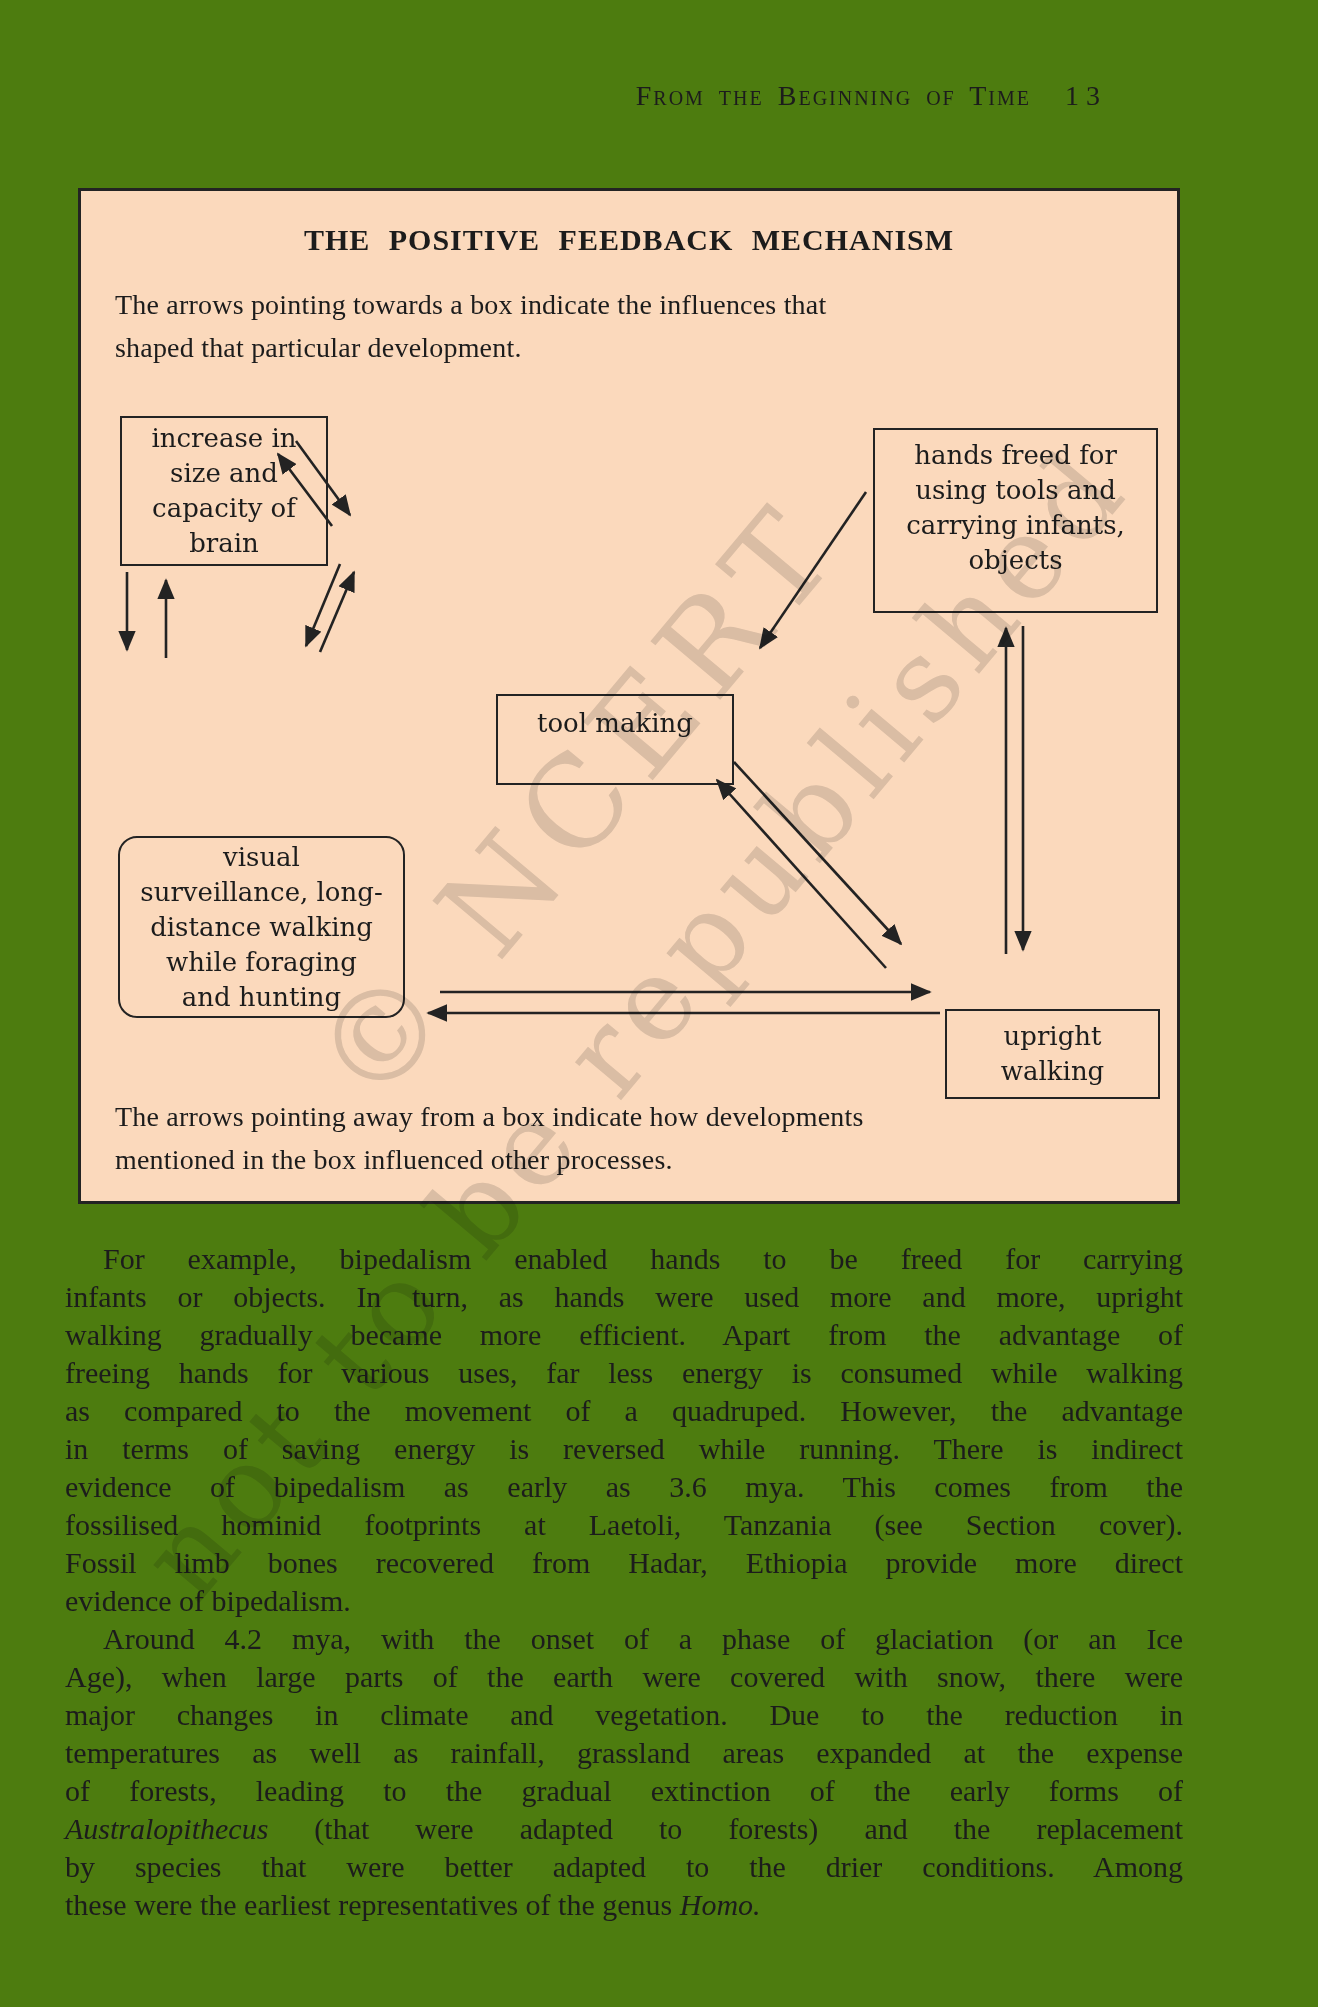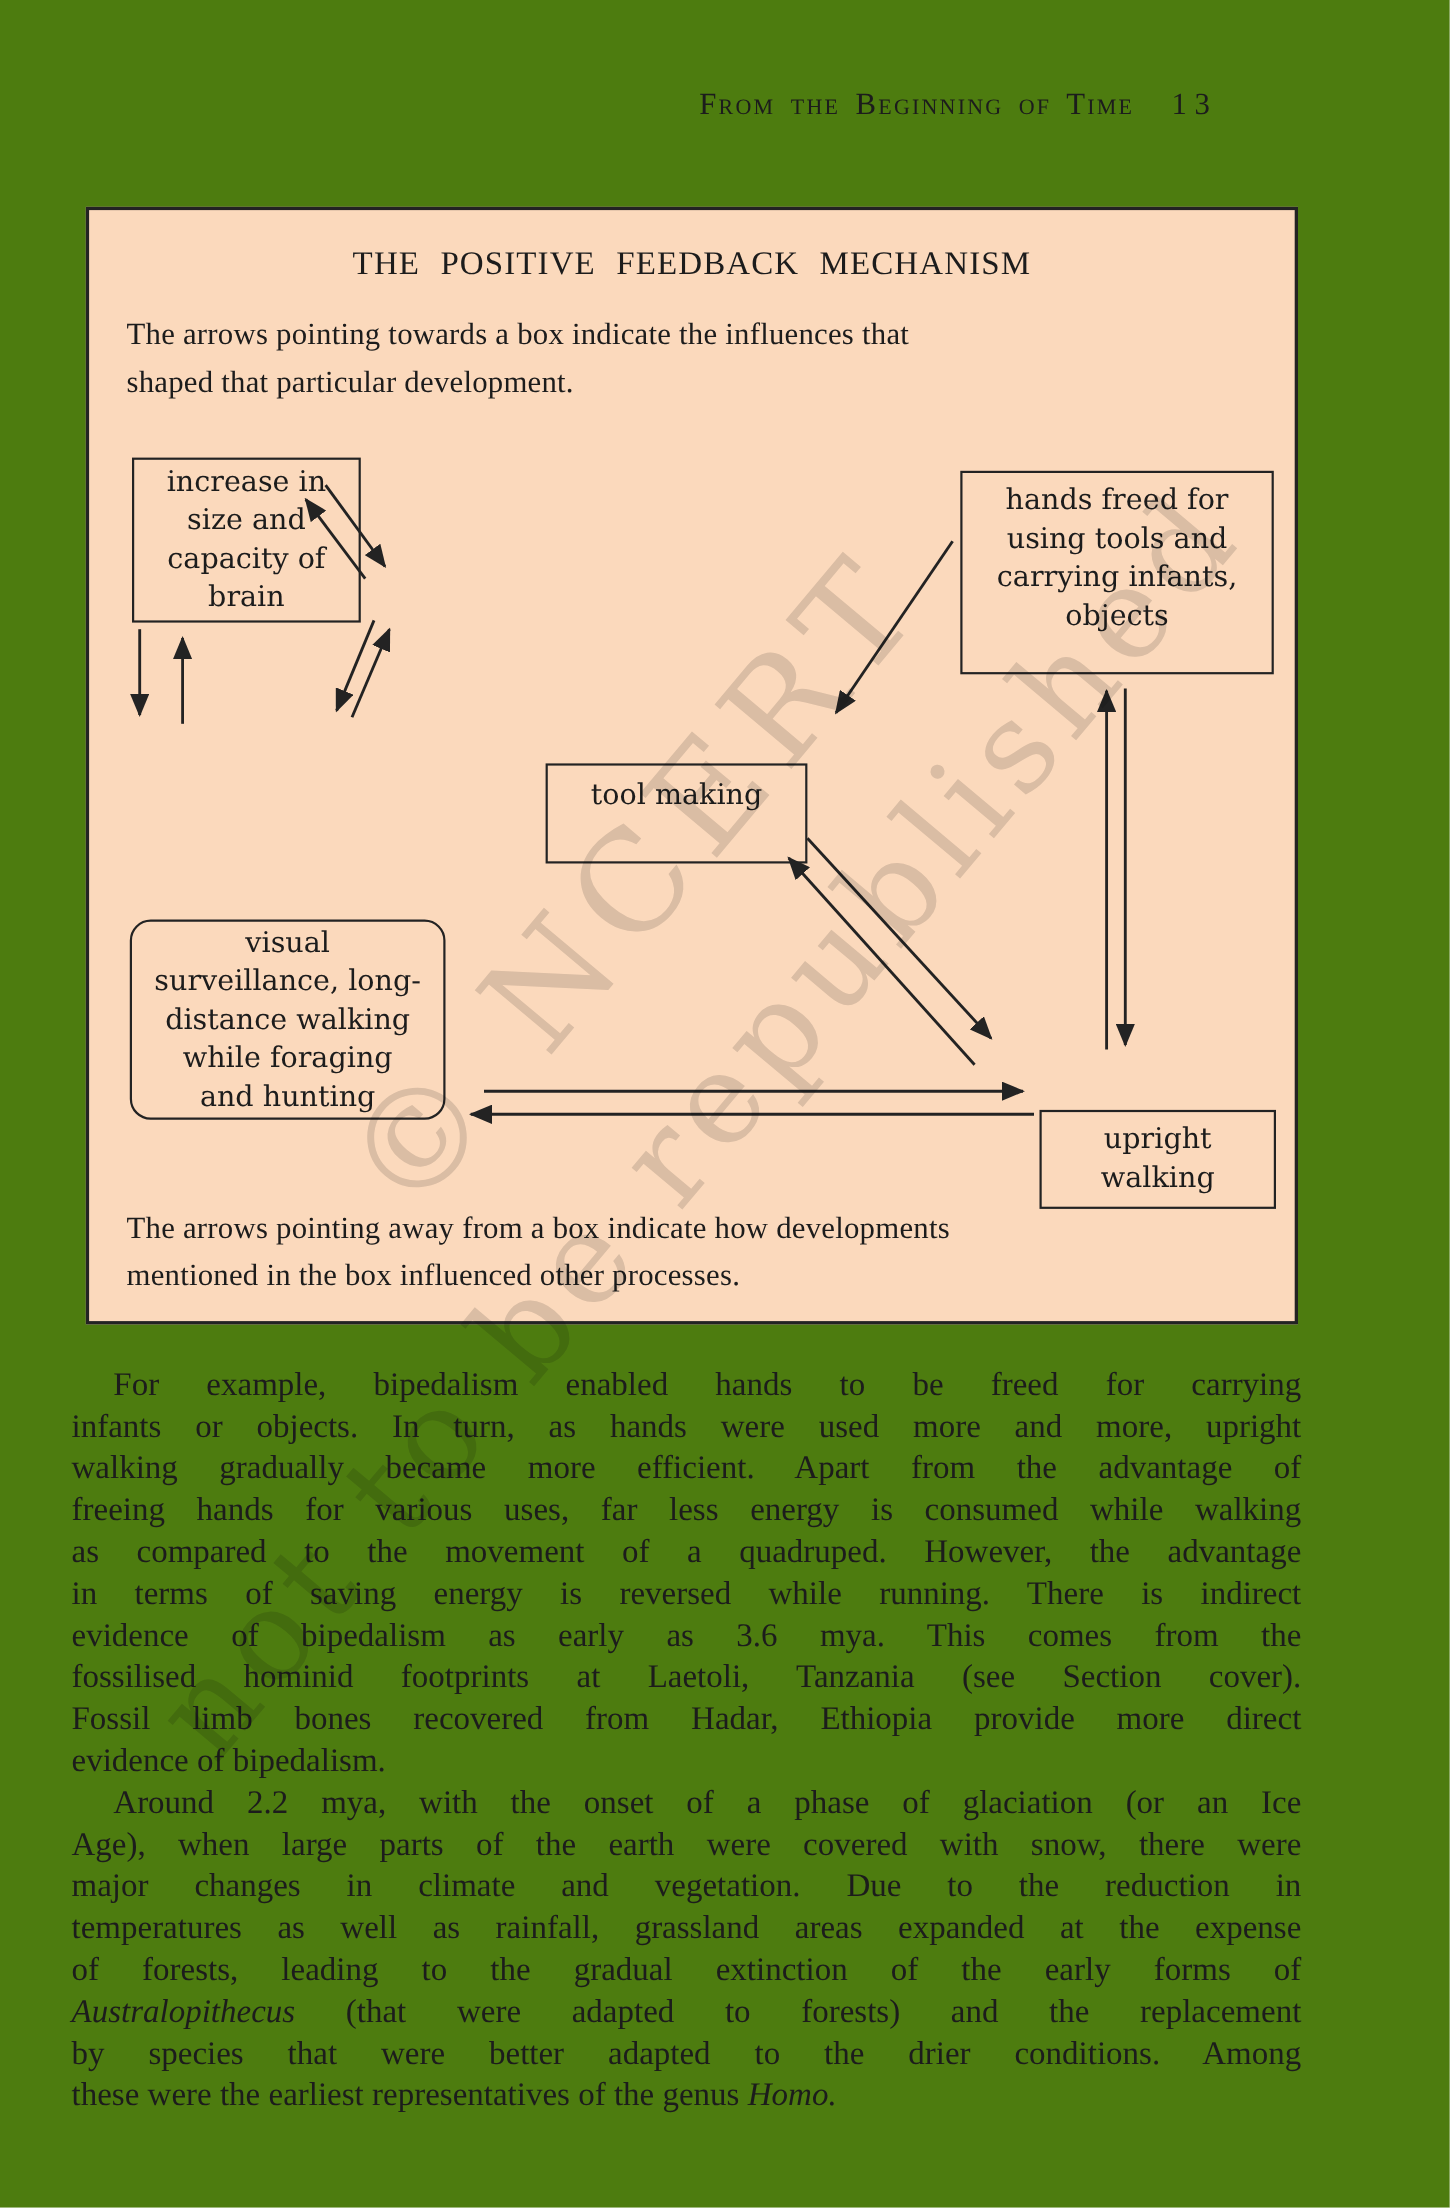--- a/index.html
+++ b/index.html
@@ -15,21 +15,21 @@
   }
   .runhead .pageno { margin-left:34px; letter-spacing:7px; }
 
   
   .diagram {
     position:absolute; left:78px; top:188px; width:1102px; height:1016px;
     background:var(--panel-bg, #fbd9bc); border:3px solid #232323; box-sizing:border-box;
   }
   .dtitle {
     position:absolute; top:32px; left:0; width:100%; text-align:center;
-    font-size:30px; letter-spacing:1px; word-spacing:10px;
+    font-size:30px; letter-spacing:1px; word-spacing:10px;font-weight:bold;
   }
   .dnote {
     position:absolute; left:34px; font-family:Liberation Serif, serif;
     font-size:28px; line-height:43px; letter-spacing:0.2px;
   }
   .dnote.intro { top:92px; }
   .dnote.outro { top:904px; }
 
   .mech-box {
     position:absolute; border:2.5px solid #232323; box-sizing:border-box;
@@ -121,21 +121,21 @@
         <div class="bline">walking gradually became more efficient. Apart from the advantage of</div>
         <div class="bline">freeing hands for various uses, far less energy is consumed while walking</div>
         <div class="bline">as compared to the movement of a quadruped. However, the advantage</div>
         <div class="bline">in terms of saving energy is reversed while running. There is indirect</div>
         <div class="bline">evidence of bipedalism as early as 3.6 mya. This comes from the</div>
         <div class="bline">fossilised hominid footprints at Laetoli, Tanzania (see Section cover).</div>
         <div class="bline">Fossil limb bones recovered from Hadar, Ethiopia provide more direct</div>
         <div class="bline lastline">evidence of bipedalism.</div>
       </div>
       <div>
-        <div class="bline indent">Around 2.2 mya, with the onset of a phase of glaciation (or an Ice</div>
+        <div class="bline indent">Around 4.2 mya, with the onset of a phase of glaciation (or an Ice</div>
         <div class="bline">Age), when large parts of the earth were covered with snow, there were</div>
         <div class="bline">major changes in climate and vegetation. Due to the reduction in</div>
         <div class="bline">temperatures as well as rainfall, grassland areas expanded at the expense</div>
         <div class="bline">of forests, leading to the gradual extinction of the early forms of</div>
         <div class="bline"><i>Australopithecus</i> (that were adapted to forests) and the replacement</div>
         <div class="bline">by species that were better adapted to the drier conditions. Among</div>
         <div class="bline lastline">these were the earliest representatives of the genus <i>Homo.</i></div>
       </div>
     </div>
 

